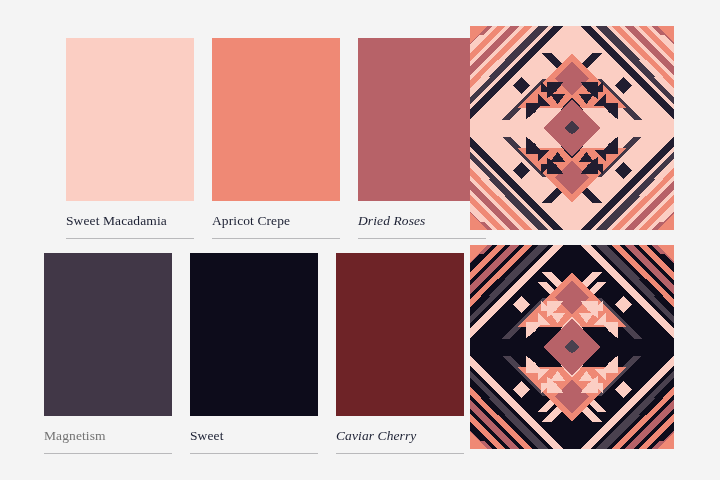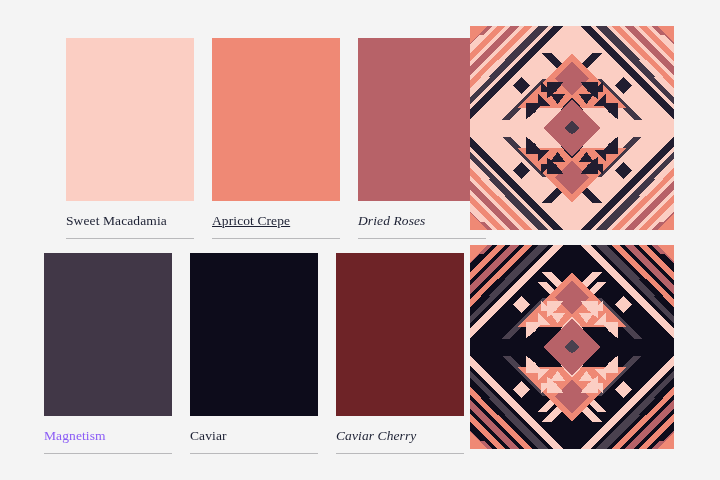--- a/index.html
+++ b/index.html
@@ -66,39 +66,39 @@
 <div class="board">
 
   <div class="swatch-card col0 row0">
     <span class="swatch-chip" style="background: rgb(251, 206, 195);"></span>
     <div class="swatch-label" style="color: rgb(28, 32, 51);">Sweet Macadamia</div>
     <div class="swatch-rule" style="background: rgb(185, 185, 187);"></div>
   </div>
 
   <div class="swatch-card col1 row0">
     <span class="swatch-chip" style="background: rgb(239, 137, 117);"></span>
-    <div class="swatch-label" style="color: rgb(28, 32, 51); text-decoration: underline;">Apricot Crepe</div>
+    <div class="swatch-label" style="color: rgb(28, 32, 51);">Apricot Crepe</div>
     <div class="swatch-rule" style="background: rgb(185, 185, 187);"></div>
   </div>
 
   <div class="swatch-card col2 row0">
     <span class="swatch-chip" style="background: rgb(183, 98, 104);"></span>
     <div class="swatch-label" style="color: rgb(28, 32, 51);">Dried Roses</div>
     <div class="swatch-rule" style="background: rgb(185, 185, 187);"></div>
   </div>
 
   <div class="swatch-card col0 row1">
     <span class="swatch-chip" style="background: rgb(65, 55, 71);"></span>
-    <div class="swatch-label" style="color: #8b5cf6;">Magnetism</div>
+    <div class="swatch-label" style="color: #737373;">Magnetism</div>
     <div class="swatch-rule" style="background: rgb(185, 185, 187);"></div>
   </div>
 
   <div class="swatch-card col1 row1">
     <span class="swatch-chip" style="background: rgb(13, 12, 27);"></span>
-    <div class="swatch-label" style="color: rgb(28, 32, 51);">Caviar</div>
+    <div class="swatch-label" style="color: rgb(28, 32, 51);">Sweet</div>
     <div class="swatch-rule" style="background: rgb(185, 185, 187);"></div>
   </div>
 
   <div class="swatch-card col2 row1">
     <span class="swatch-chip" style="background: rgb(110, 35, 39);"></span>
     <div class="swatch-label" style="color: rgb(28, 32, 51);">Caviar Cherry</div>
     <div class="swatch-rule" style="background: rgb(185, 185, 187);"></div>
   </div>
 
   <div class="art-panel art-top">

